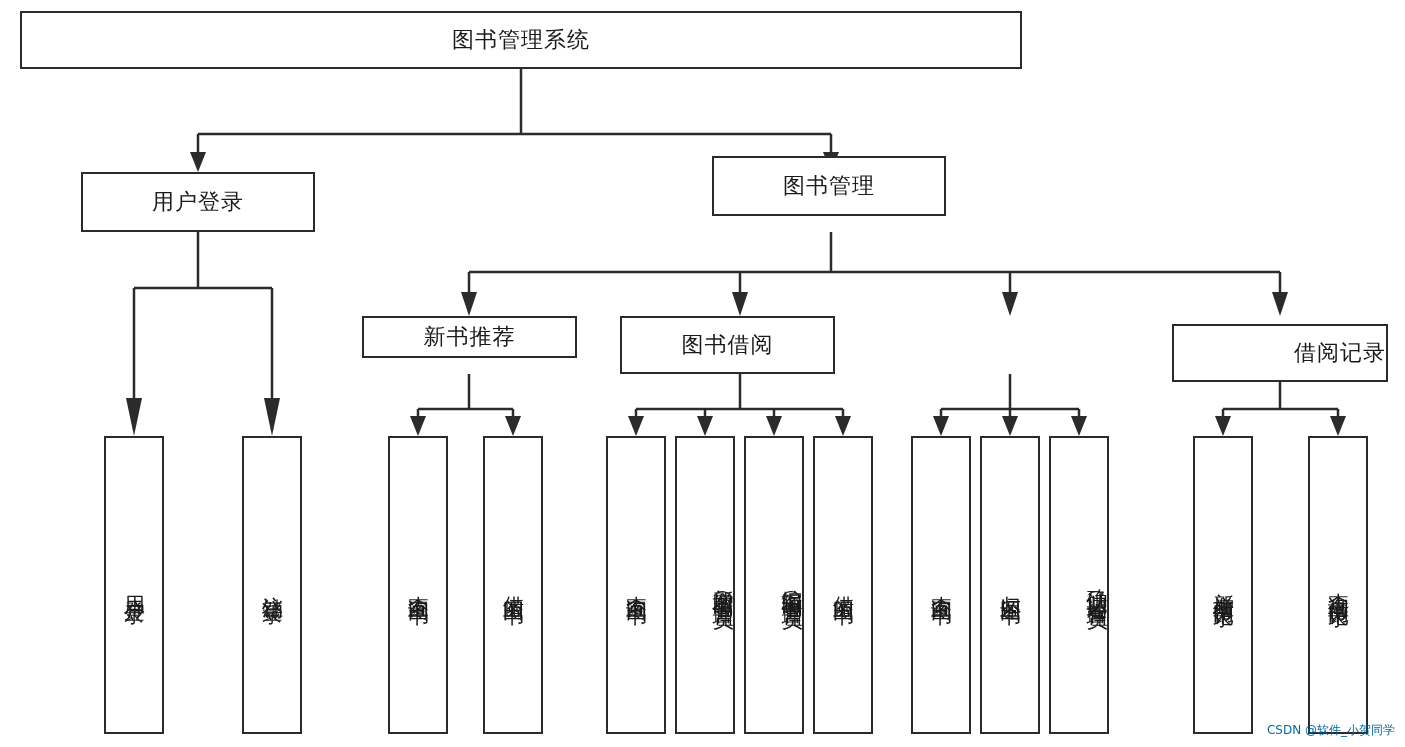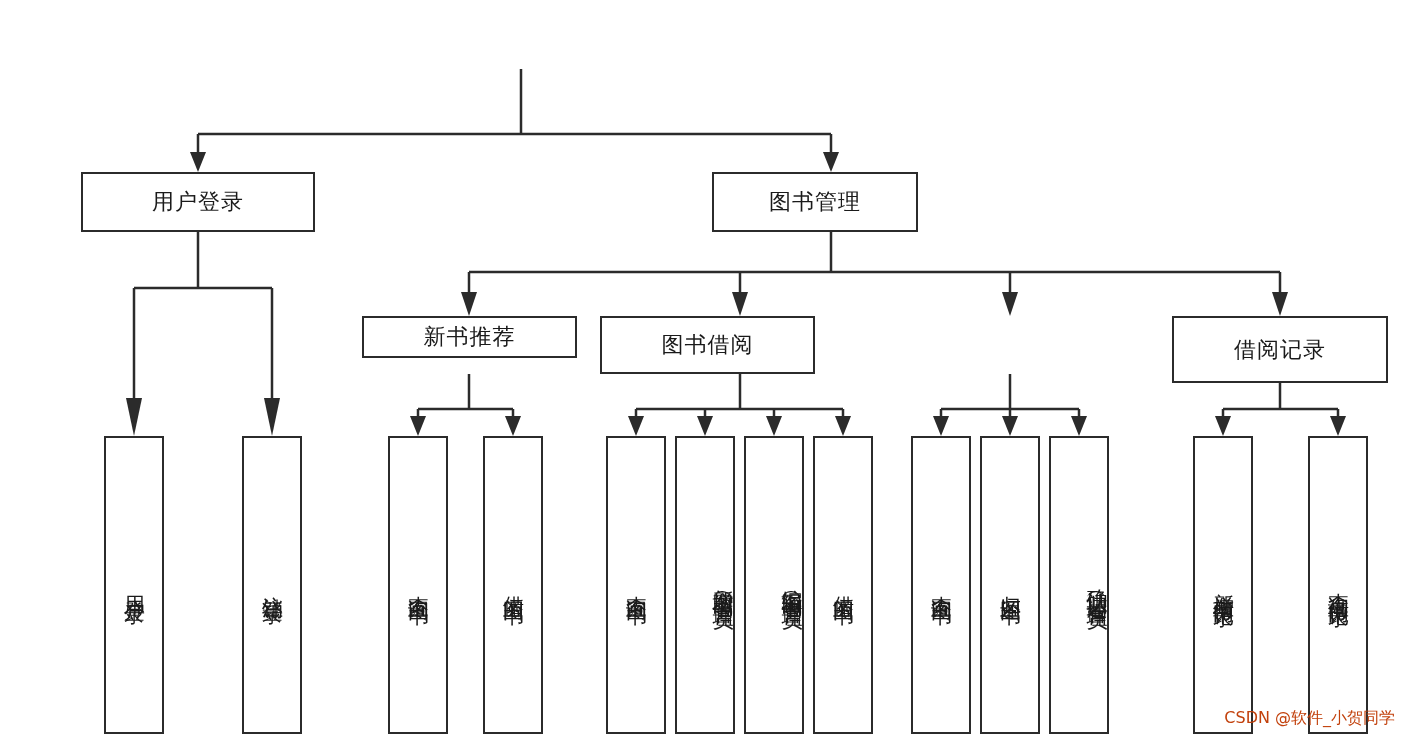--- a/index.html
+++ b/index.html
@@ -59,23 +59,23 @@
     stroke: #2b2b2b;
     stroke-width: 2.5;
     fill: none;
   }
   .arrowhead {
     fill: #2b2b2b;
   }
   .watermark {
     position: absolute;
     right: 10px;
-    bottom: 18px;
-    font-size: 16px;
-    color: #c2410c;
+    bottom: 8px;
+    font-size: 12px;
+    color: #0369a1;
     white-space: nowrap;
     font-family: "DejaVu Sans", "Liberation Sans", sans-serif;
   }
 </style>
 </head>
 <body>
 
 <div id="canvas">
 
   <svg class="wires" viewBox="0 0 1405 747">
@@ -134,39 +134,42 @@
     <polygon class="arrowhead" points="1071,416 1087,416 1079,436"></polygon>
 
     <path class="wire" d="M1280,374 L1280,409"></path>
     <path class="wire" d="M1223,409 L1338,409"></path>
     <path class="wire" d="M1223,409 L1223,420"></path>
     <path class="wire" d="M1338,409 L1338,420"></path>
     <polygon class="arrowhead" points="1215,416 1231,416 1223,436"></polygon>
     <polygon class="arrowhead" points="1330,416 1346,416 1338,436"></polygon>
   </svg>
 
+  <div class="node horiz" style="left:20px; top:11px; width:1002px; height:58px;">
+    <span class="label">图书管理系统</span>
+  </div>
 
   <div class="node horiz" style="left:81px; top:172px; width:234px; height:60px;">
     <span class="label">用户登录</span>
   </div>
 
-  <div class="node horiz" style="left:712px; top:172px; width:206px; height:60px;">
+  <div class="node horiz" style="left:712px; top:156px; width:234px; height:60px;">
     <span class="label">图书管理</span>
   </div>
 
   <div class="node horiz" style="left:362px; top:316px; width:215px; height:42px;">
     <span class="label">新书推荐</span>
   </div>
 
-  <div class="node horiz" style="left:600px; top:316px; width:215px; height:58px;">
+  <div class="node horiz" style="left:620px; top:316px; width:215px; height:58px;">
     <span class="label">图书借阅</span>
   </div>
 
 
-  <div class="node horiz" style="left:1172px; top:316px; width:216px; height:67px;">
+  <div class="node horiz" style="left:1172px; top:324px; width:216px; height:58px;justify-content:flex-end;">
     <span class="label">借阅记录</span>
   </div>
 
   <div class="node vert centered" style="left:104px; top:436px; width:60px; height:298px;">
     <span class="label">用户登录</span>
   </div>
 
   <div class="node vert centered" style="left:242px; top:436px; width:60px; height:298px;">
     <span class="label">注销登录</span>
   </div>

